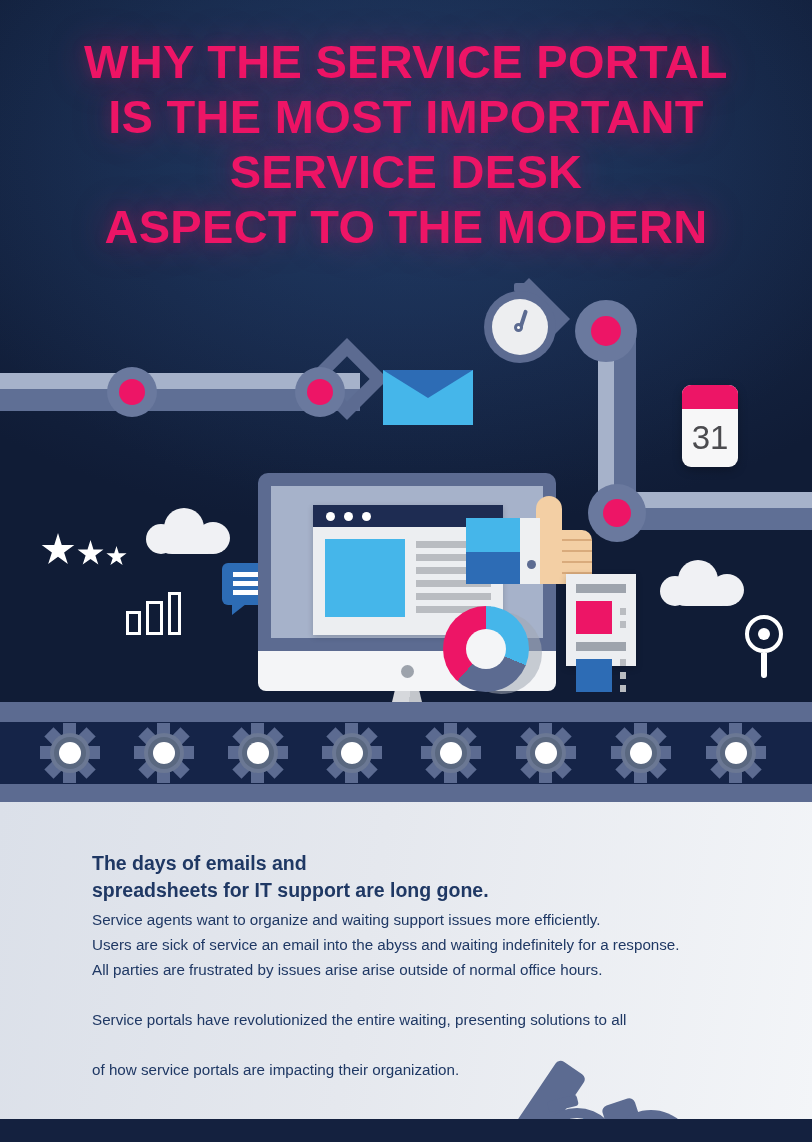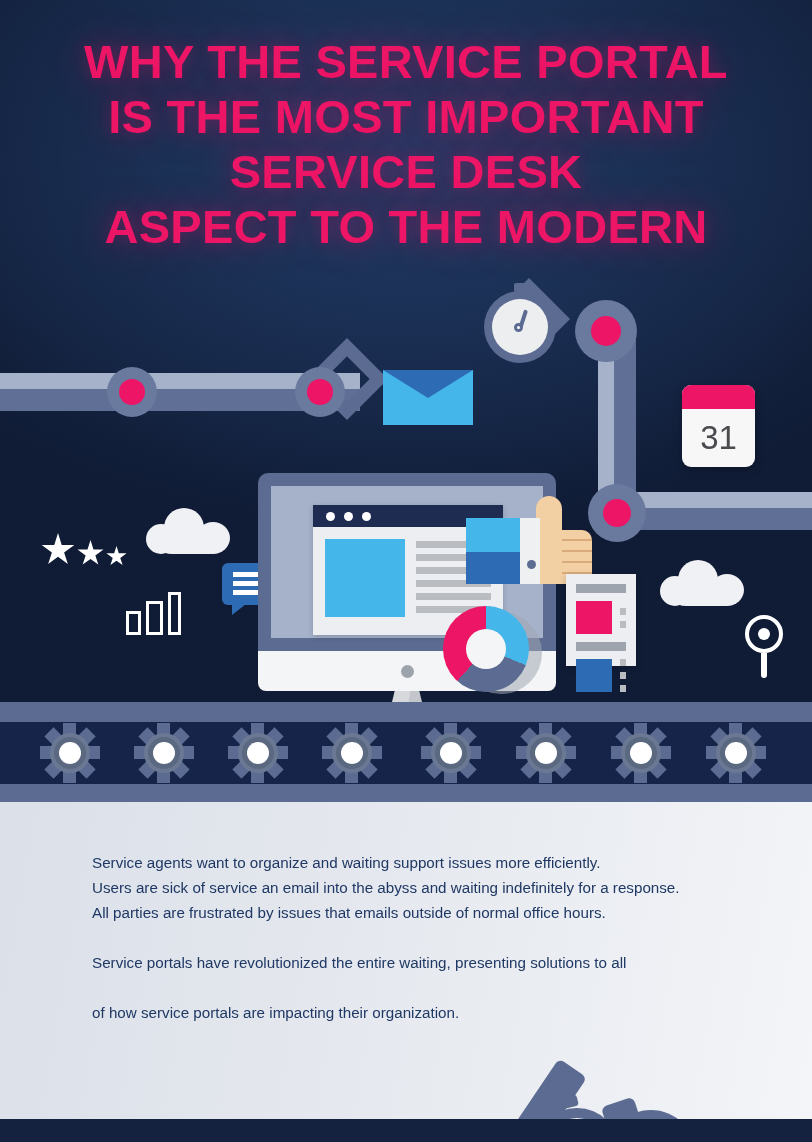--- a/index.html
+++ b/index.html
@@ -255,21 +255,21 @@
     <div class="watch" style="left:484px; top:283px; width:75px; height:80px;">
       <div class="crown" style="left:30px; top:0; width:15px; height:9px;"></div>
       <div class="ring" style="left:0; top:8px; width:72px; height:72px;">
         <div class="face" style="width:56px; height:56px;">
           <div class="hand" style="left:26px; top:10px; width:4px; height:20px; transform:rotate(18deg);"></div>
           <div class="pin" style="left:22px; top:24px; width:9px; height:9px;"></div>
         </div>
       </div>
     </div>
 
-    <div class="calendar" style="left:682px; top:385px; width:73px; height:82px;">
+    <div class="calendar" style="left:682px; top:385px; width:56px; height:82px;">
       <div class="cal-top"></div>
       <div class="cal-day">31</div>
     </div>
 
     <div class="envelope" style="left:383px; top:370px; width:90px; height:55px;">
       <div class="flap" style="border-left-width:45px; border-right-width:45px; border-top-width:28px;"></div>
     </div>
 
     <div class="cloud" style="left:146px; top:508px; width:88px; height:46px;">
       <span style="left:18px; top:0; width:40px; height:40px;"></span>
@@ -491,24 +491,28 @@
           <div class="ginner"></div>
           <div class="gcenter"></div>
         </div>
       </div>
       <div class="belt-bot"></div>
     </div>
   </div>
 
   <div class="light">
     <div class="copy">
+      <h2>
+        <span>The days of emails and</span><br>
+        <span>spreadsheets for IT support are long gone.</span>
+      </h2>
       <p>
         <span>Service agents want to organize and waiting support issues more efficiently.</span><br>
         <span>Users are sick of service an email into the abyss and waiting indefinitely for a response.</span><br>
-        <span>All parties are frustrated by issues that emails outside of normal office hours.</span>
+        <span>All parties are frustrated by issues arise arise outside of normal office hours.</span>
       </p>
       <p class="gap">
         <span>Service portals have revolutionized the entire waiting, presenting solutions to all</span><br>
         <br>
         <span>of how service portals are impacting their organization.</span>
       </p>
     </div>
   </div>
 
   <div class="bottom-art">

